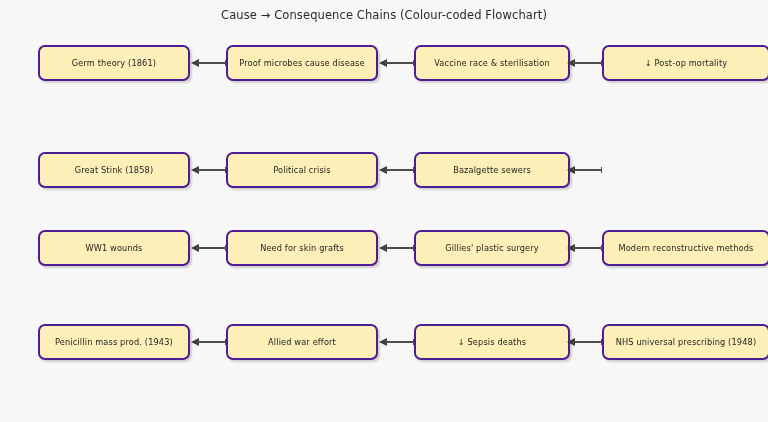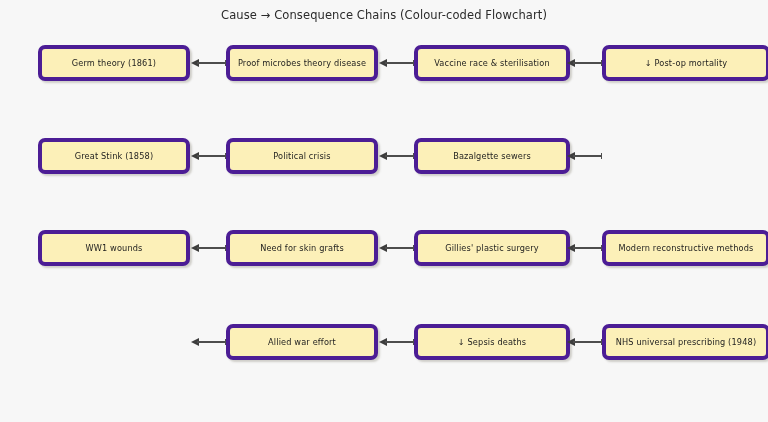--- a/index.html
+++ b/index.html
@@ -34,21 +34,21 @@
     position: absolute;
     left: 0;
     width: 768px;
     height: 40px;
   }
   .node {
     position: absolute;
     height: 36px;
     box-sizing: border-box;
     background: #fcf0b8;
-    border: 4px solid #4c1d95;
+    border: 2px solid #4c1d95;
     border-radius: 7px;
     display: flex;
     align-items: center;
     justify-content: center;
     font-size: 8.2px;
     color: #1d1d1d;
     letter-spacing: 0.15px;
     white-space: nowrap;
     box-shadow: 2px 2px 2px rgba(120,115,100,0.30);
   }
@@ -109,41 +109,41 @@
   <div class="row" style="top:45px;">
     <div class="node c0">
       <span class="lbl">Germ theory (1861)</span>
     </div>
     <div class="conn a0">
       <span class="head"></span>
       <span class="shaft"></span>
       <span class="tail"></span>
     </div>
     <div class="node c1">
-      <span class="lbl">Proof microbes theory disease</span>
+      <span class="lbl">Proof microbes cause disease</span>
     </div>
     <div class="conn a1">
       <span class="head"></span>
       <span class="shaft"></span>
       <span class="tail"></span>
     </div>
     <div class="node c2">
       <span class="lbl">Vaccine race &amp; sterilisation</span>
     </div>
     <div class="conn a2">
       <span class="head"></span>
       <span class="shaft"></span>
       <span class="tail"></span>
     </div>
     <div class="node c3">
       <span class="lbl">↓ Post-op mortality</span>
     </div>
   </div>
 
-  <div class="row" style="top:138px;">
+  <div class="row" style="top:152px;">
     <div class="node c0">
       <span class="lbl">Great Stink (1858)</span>
     </div>
     <div class="conn a0">
       <span class="head"></span>
       <span class="shaft"></span>
       <span class="tail"></span>
     </div>
     <div class="node c1">
       <span class="lbl">Political crisis</span>
@@ -187,20 +187,23 @@
       <span class="head"></span>
       <span class="shaft"></span>
       <span class="tail"></span>
     </div>
     <div class="node c3">
       <span class="lbl">Modern reconstructive methods</span>
     </div>
   </div>
 
   <div class="row" style="top:324px;">
+    <div class="node c0">
+      <span class="lbl">Penicillin mass prod. (1943)</span>
+    </div>
     <div class="conn a0">
       <span class="head"></span>
       <span class="shaft"></span>
       <span class="tail"></span>
     </div>
     <div class="node c1">
       <span class="lbl">Allied war effort</span>
     </div>
     <div class="conn a1">
       <span class="head"></span>

